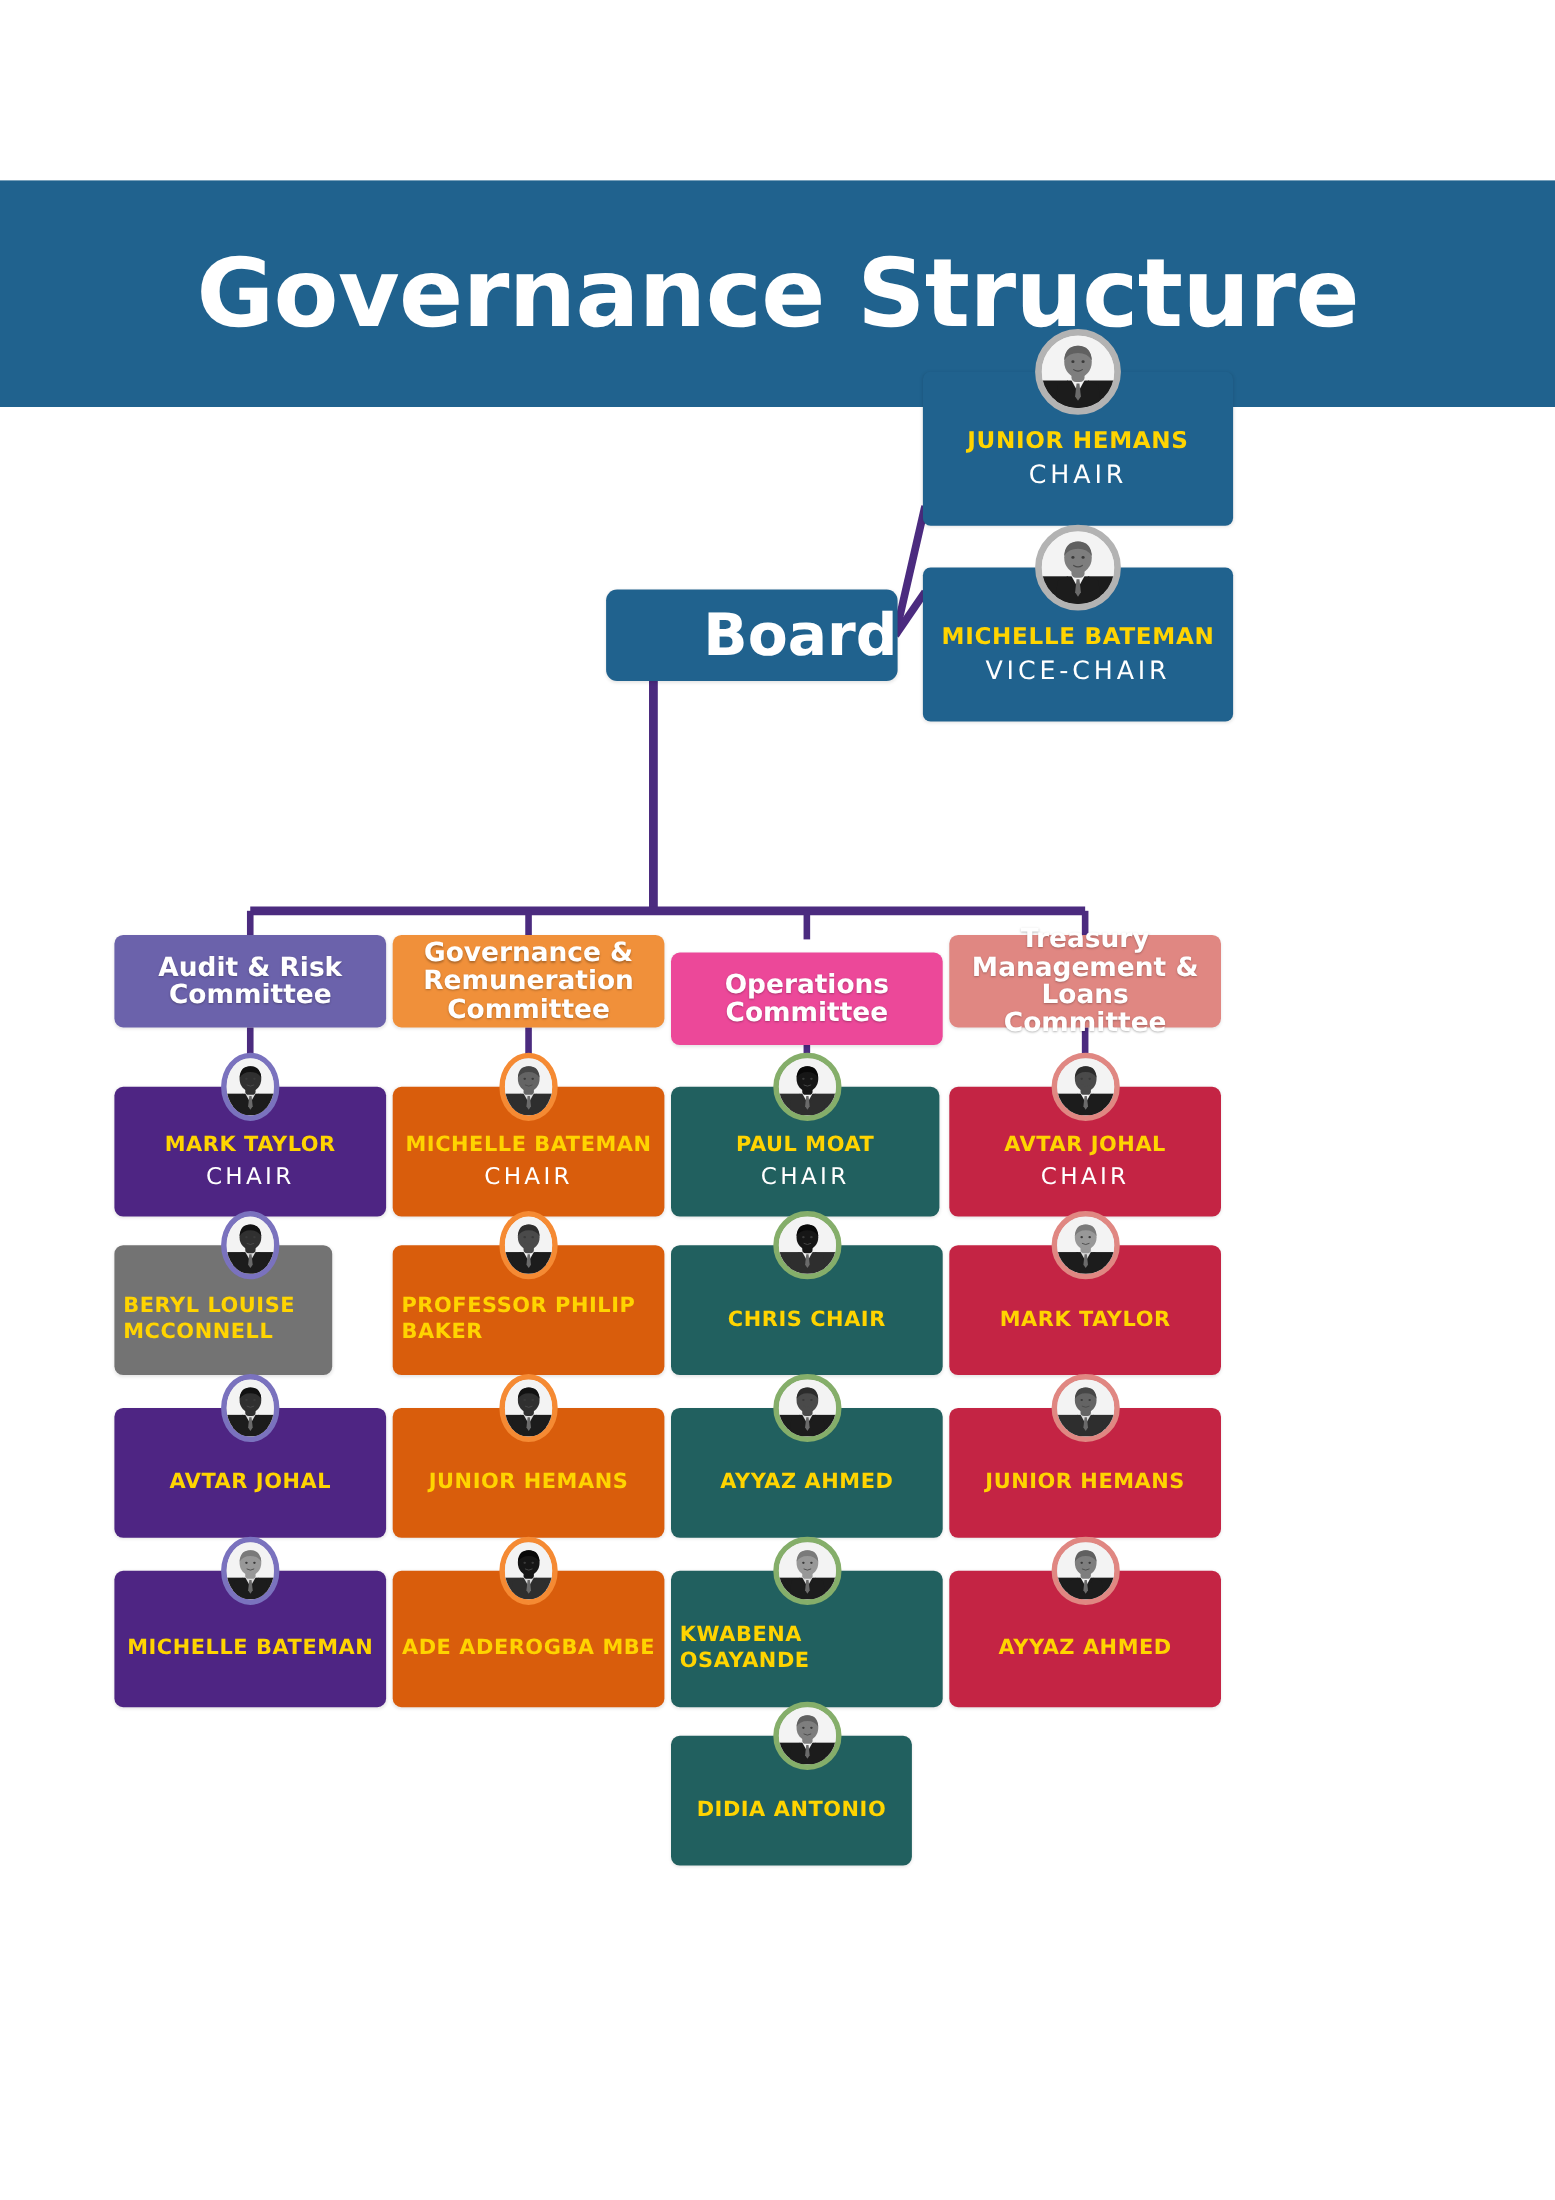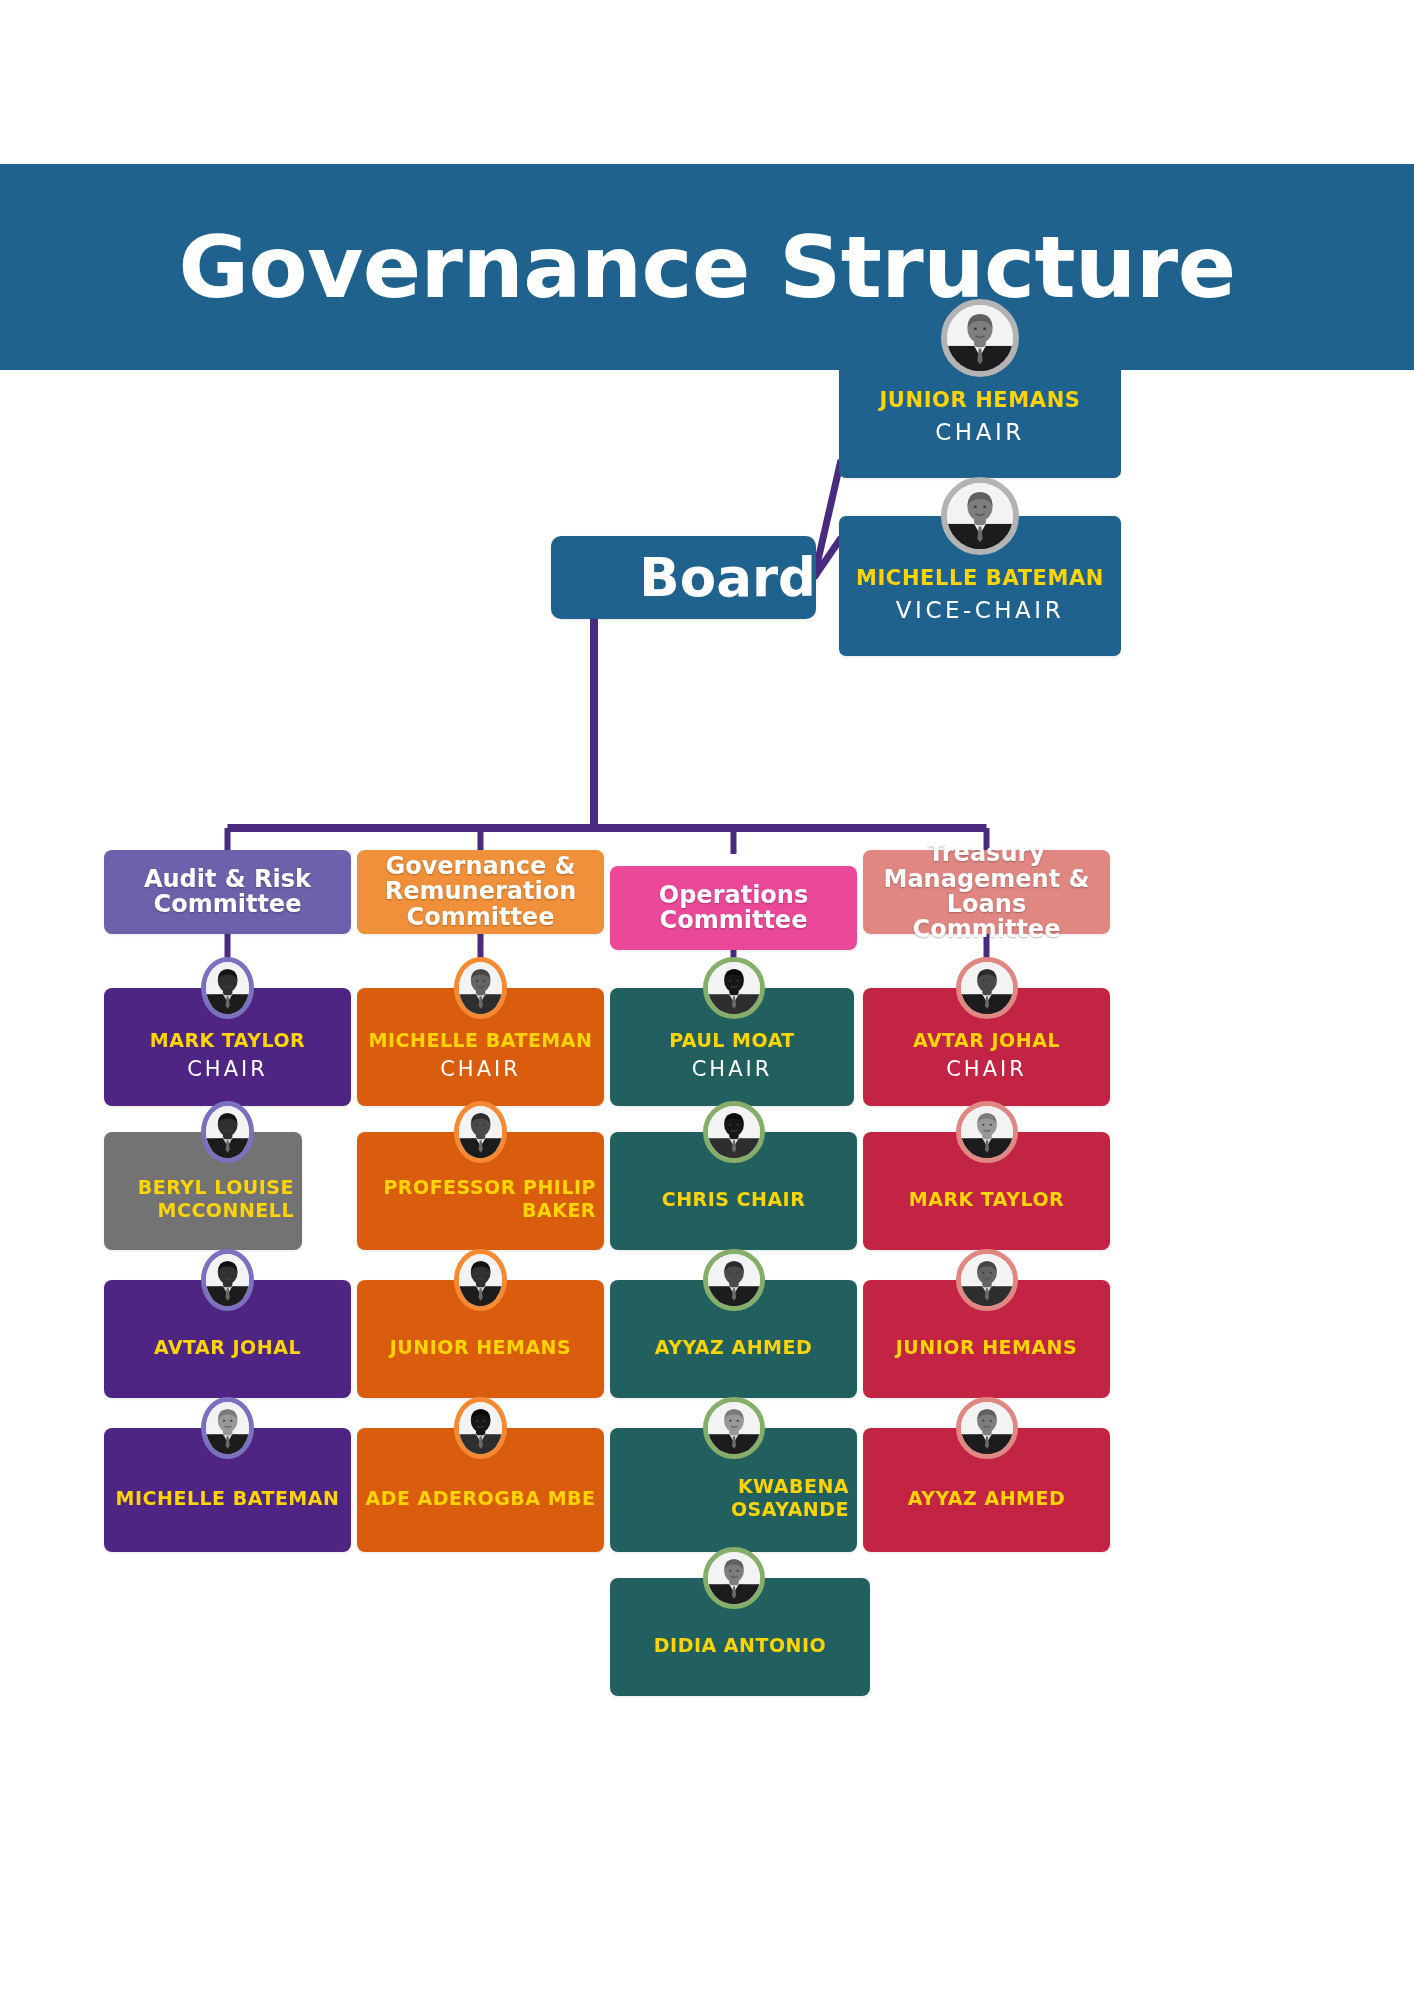--- a/index.html
+++ b/index.html
@@ -140,21 +140,21 @@
     justify-content: center;
     border-radius: 8px;
     padding: 26px 8px 10px 8px;
     box-sizing: border-box;
   }
   .member-card .person-name {
     color: #FFD400;
     font-size: 19px;
     font-weight: bold;
     letter-spacing: 0.5px;
-    text-align: right;
+    text-align: left;
     line-height: 1.2;
   }
   .member-card .person-role {
     color: #ffffff;
     font-size: 21px;
     font-weight: normal;
     letter-spacing: 3px;
     text-align: center;
     margin-top: 5px;
     line-height: 1.15;
@@ -469,21 +469,21 @@
     <path d="M40 60 L50 78 L60 60 L56 56 L44 56 Z" fill="#dcdcdc"></path>
     <path d="M48 66 L52 66 L54 84 L50 90 L46 84 Z" fill="#6a6a6a"></path>
     <rect x="41" y="44" width="18" height="20" rx="6" fill="rgb(152,152,152)"></rect>
     <ellipse cx="50" cy="36" rx="19" ry="22" fill="rgb(152,152,152)"></ellipse>
     <path d="M31 34 Q32 14 50 14 Q68 14 69 34 Q63 24 50 24 Q37 24 31 34 Z" fill="rgb(122,122,122)"></path>
     <ellipse cx="43" cy="36" rx="2.2" ry="1.9" fill="#3a3a3a"></ellipse>
     <ellipse cx="57" cy="36" rx="2.2" ry="1.9" fill="#3a3a3a"></ellipse>
     <path d="M44 47 Q50 51 56 47" stroke="#4a4a4a" stroke-width="1.6" fill="none" stroke-linecap="round"></path>
   </svg>
       </div>
-      <div class="node member-card" style="left: 610px; top: 1208px; width: 260px; height: 118px; background: rgb(33, 96, 95);">
+      <div class="node member-card" style="left: 610px; top: 1208px; width: 219px; height: 118px; background: rgb(33, 96, 95);">
         <div class="person-name">DIDIA ANTONIO</div>
       </div>
       <div class="avatar" style="left: 702.5px; top: 1177px; width: 62px; height: 62px; border: 5px solid rgb(133, 174, 106); border-radius: 50%;">
   <svg viewBox="0 0 100 100" preserveAspectRatio="xMidYMid slice">
     <rect width="100" height="100" fill="#f3f3f3"></rect>
     <rect x="0" y="62" width="100" height="38" fill="#1c1c1c"></rect>
     <path d="M36 62 L50 86 L64 62 L78 68 L82 100 L18 100 L22 68 Z" fill="#1c1c1c"></path>
     <path d="M40 60 L50 78 L60 60 L56 56 L44 56 Z" fill="#f2f2f2"></path>
     <path d="M48 66 L52 66 L54 84 L50 90 L46 84 Z" fill="#6a6a6a"></path>
     <rect x="41" y="44" width="18" height="20" rx="6" fill="rgb(126,126,126)"></rect>

